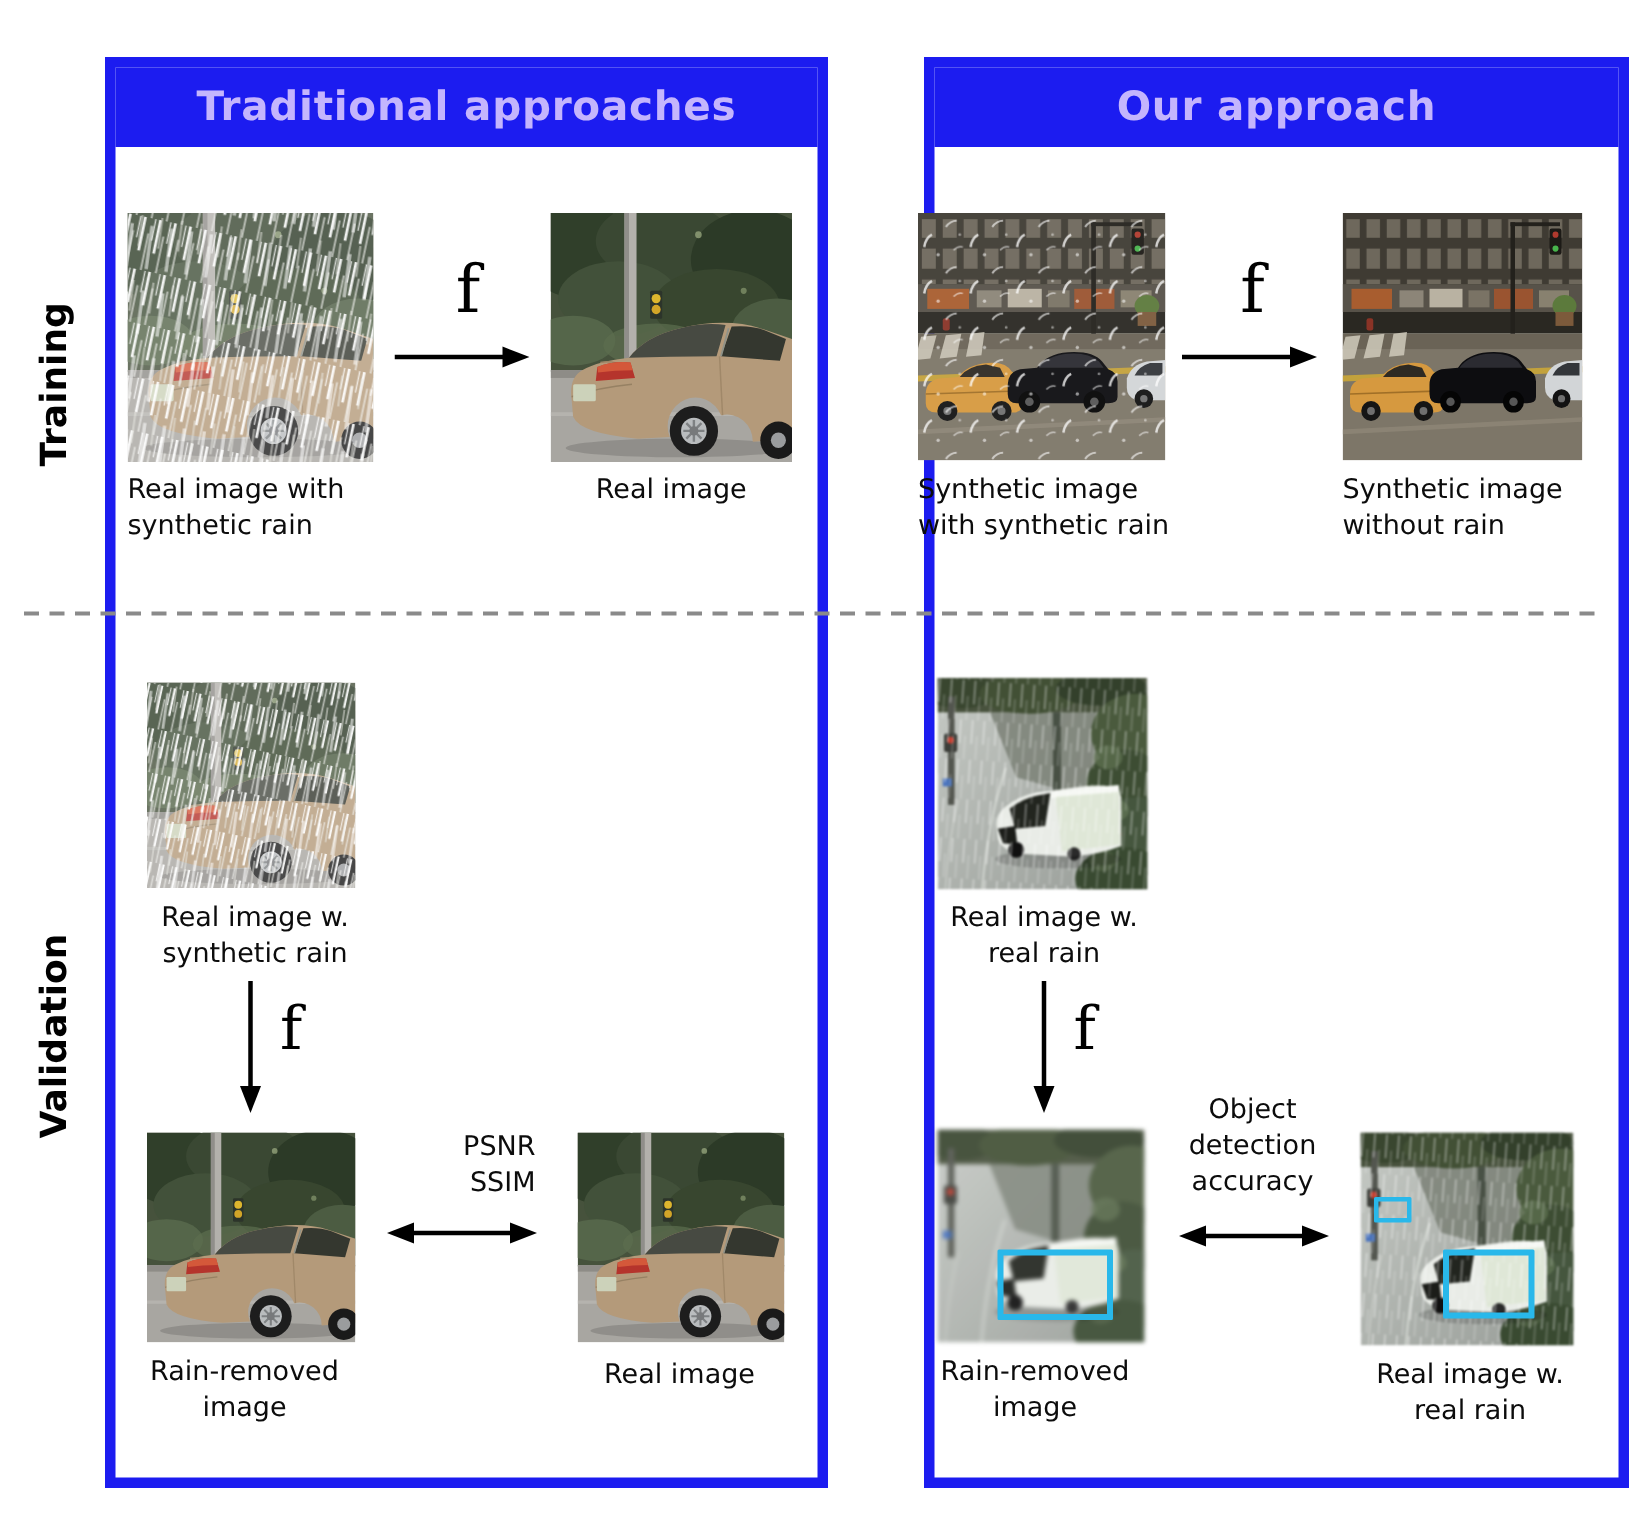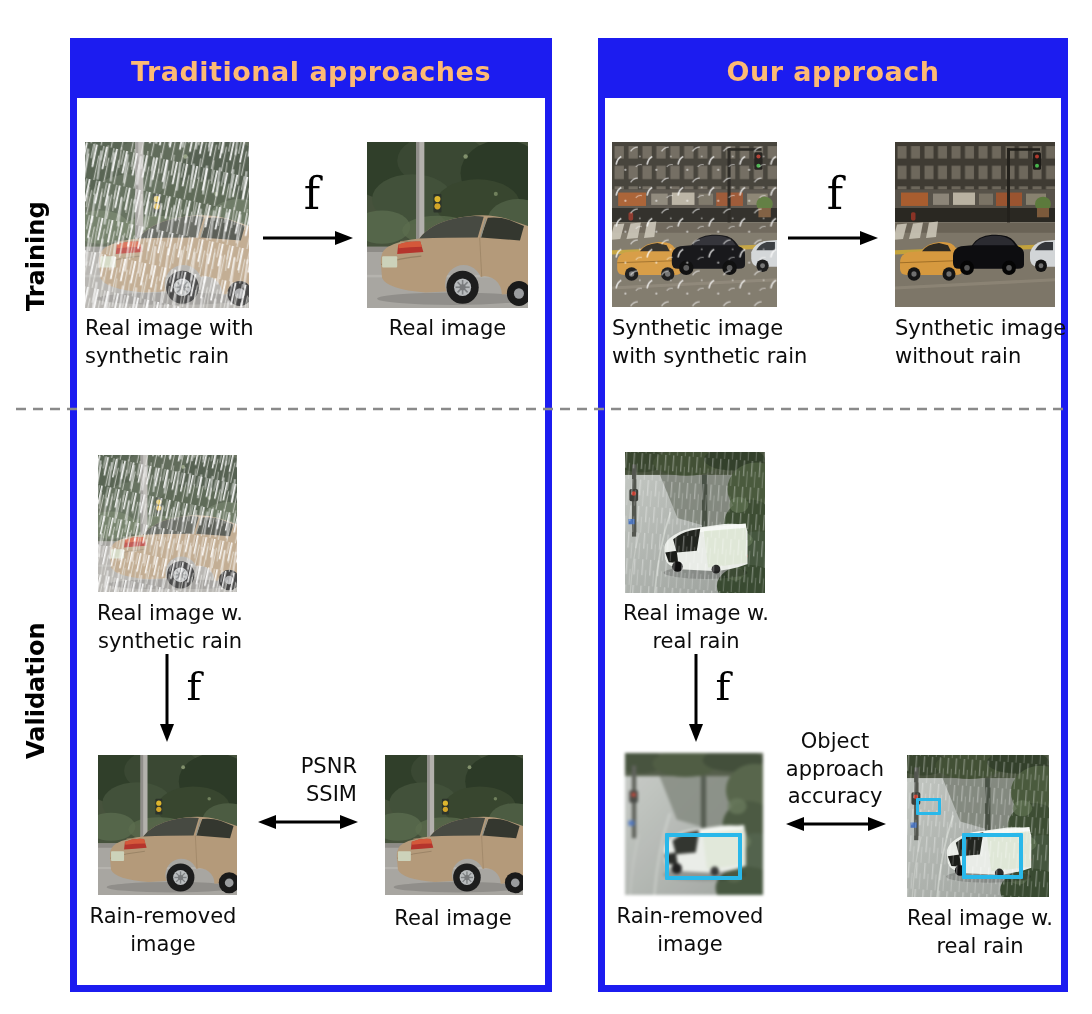--- a/index.html
+++ b/index.html
@@ -5,34 +5,34 @@
   html,body{margin:0;padding:0;background:#ffffff;}
   #canvas{
     position:relative;width:1092px;height:1014px;background:#ffffff;overflow:hidden;
     font-family:"DejaVu Sans","Liberation Sans",sans-serif;color:#111;
   }
   .panel{
     position:absolute;top:38px;height:954px;box-sizing:border-box;
     border:7px solid var(--frame-blue,#1c1cf0);background:#ffffff;
   }
   .panel-header{
-    height:53px;background:var(--frame-blue,#1c1cf0);color:#fdba74;
+    height:53px;background:var(--frame-blue,#1c1cf0);color:#c4b5fd;
     display:flex;align-items:center;justify-content:center;
     font-size:27px;font-weight:bold;letter-spacing:.5px;
   }
   .vlabel{
     position:absolute;display:flex;align-items:center;justify-content:center;
     writing-mode:vertical-rl;transform:rotate(180deg);
     font-size:24px;font-weight:bold;color:#000;
   }
   .photo{position:absolute;display:block;}
   .blur-light{filter:blur(0.6px);}
   .blur-heavy{filter:blur(1.5px);}
   .caption{
-    position:absolute;font-size:21px;line-height:1.32;white-space:pre-line;color:#0c0c0c;
+    position:absolute;font-size:18px;line-height:1.32;white-space:pre-line;color:#0c0c0c;
   }
   .flabel{
     position:absolute;font-family:"DejaVu Serif","Liberation Serif",serif;
     font-size:44px;color:#000;text-align:center;line-height:1;
   }
   .arrow{position:absolute;}
   .bbox{
     position:absolute;box-sizing:border-box;
     border:4px solid var(--detection-cyan,#29b8ea);border-radius:1px;background:transparent;
   }
@@ -198,21 +198,21 @@
       </symbol>
     </defs>
   </svg>
 
   <div class="vlabel" style="left:14px;top:176px;width:44px;height:160px">Training</div>
   <div class="vlabel" style="left:14px;top:588px;width:44px;height:205px">Validation</div>
 
   <div class="panel" style="left:70px;width:482px">
     <div class="panel-header">Traditional approaches</div>
   </div>
-  <div class="panel" style="left:598px;width:470px">
+  <div class="panel" style="left:616px;width:470px">
     <div class="panel-header">Our approach</div>
   </div>
 
   <svg class="sep" style="left:16px;top:406px" width="1048" height="6">
     <line x1="0" y1="3" x2="1048" y2="3" stroke="#8a8a8a" stroke-width="2.6" stroke-dasharray="10 7"></line>
   </svg>
 
   <svg class="photo" viewBox="0 0 160 160" preserveAspectRatio="none" style="left:85px;top:142px;width:164px;height:166px">
     <use href="#sc-car"></use>
       <rect width="160" height="160" fill="#ffffff" opacity="0.2"></rect>
@@ -291,21 +291,21 @@
   </svg>
   <div class="flabel" style="left:705px;top:666px;width:36px;font-size:40px">f</div>
   <svg class="photo blur-heavy" viewBox="0 0 160 160" preserveAspectRatio="none" style="left:625px;top:753px;width:138px;height:142px">
     <use href="#sc-van"></use>
       <rect width="160" height="160" fill="#ffffff" opacity="0.08"></rect>
   </svg>
   <div class="bbox" style="left:665px;top:833px;width:77px;height:47px"></div>
   <div class="caption" style="left:610px;top:903px;width:160px;text-align:center">Rain-removed
 image</div>
   <div class="caption" style="left:775px;top:728px;width:120px;text-align:center">Object
-approach
+detection
 accuracy</div>
   <svg class="arrow" style="left:786px;top:814px" width="100" height="20">
     <line x1="15" y1="10" x2="85" y2="10" stroke="#000" stroke-width="3"></line>
     <polygon points="18,3 18,17 0,10" fill="#000"></polygon>
       <polygon points="82,3 82,17 100,10" fill="#000"></polygon>
   </svg>
   <svg class="photo blur-light" viewBox="0 0 160 160" preserveAspectRatio="none" style="left:907px;top:755px;width:142px;height:142px">
     <use href="#sc-van"></use>
       <rect width="160" height="160" fill="url(#rainV)"></rect>
   </svg>

